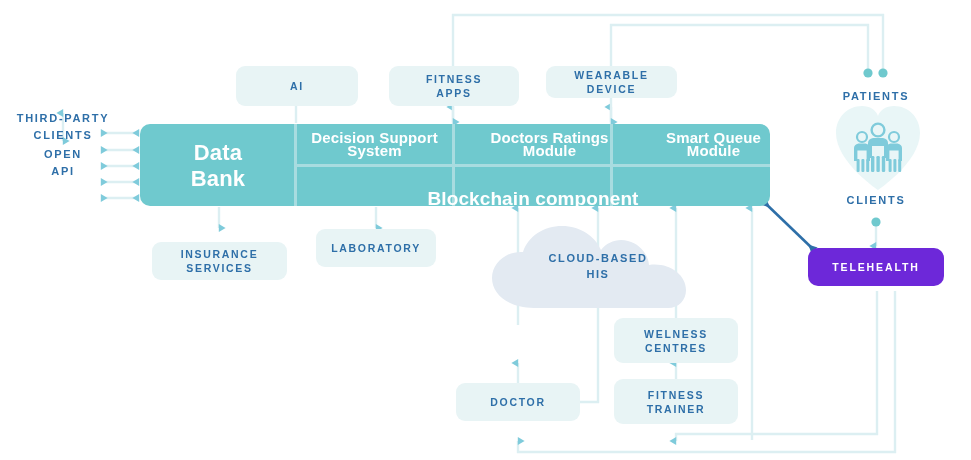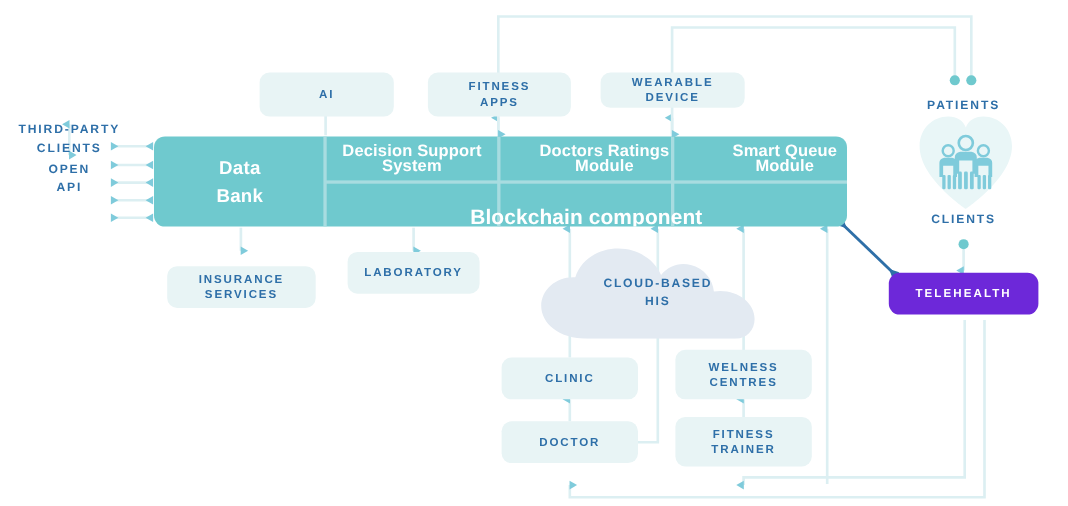--- a/index.html
+++ b/index.html
@@ -81,21 +81,21 @@
     background:#A8DCE0;
   }
   #databank{
     position:absolute;
     left:0; top:0;
     width:156px; height:84px;
     display:flex;
     align-items:center;
     justify-content:center;
     color:#ffffff;
-    font-size:17px;
+    font-size:22px;
     font-weight:bold;
     line-height:26px;
     text-align:center;
     white-space:pre-line;
     letter-spacing:0.2px;
   }
   .module{
     position:absolute;
     top:0; height:40px;
     display:flex;
@@ -255,21 +255,20 @@
     <svg width="220" height="84" viewBox="0 0 220 84">
       <path d="M46 84 C20 84 4 70 4 54 C4 39 18 27 35 28 C40 12 56 2 74 2
                C92 2 107 12 113 26 C119 18 130 14 140 17 C152 20 160 30 161 41
                C180 38 198 50 198 66 C198 76 191 84 180 84 Z" fill="#E3EAF2"></path>
     </svg>
     <div class="caption" style="position:absolute; left:0; top:26px; width:220px;
          font-size:11px; letter-spacing:1.6px; line-height:16px;">CLOUD-BASED
 HIS</div>
   </div>
 
-  <div class="node chip" style="left:456px; top:325px; width:124px; height:38px;">CLINIC</div>
 
   <div class="node chip" style="left:456px; top:383px; width:124px; height:38px;">DOCTOR</div>
 
   <div class="node chip" style="left:614px; top:318px; width:124px; height:45px;">WELNESS
 CENTRES</div>
 
   <div class="node chip" style="left:614px; top:379px; width:124px; height:45px;">FITNESS
 TRAINER</div>
 
   <div class="node caption" style="left:816px; top:88px; width:120px;">PATIENTS</div>

